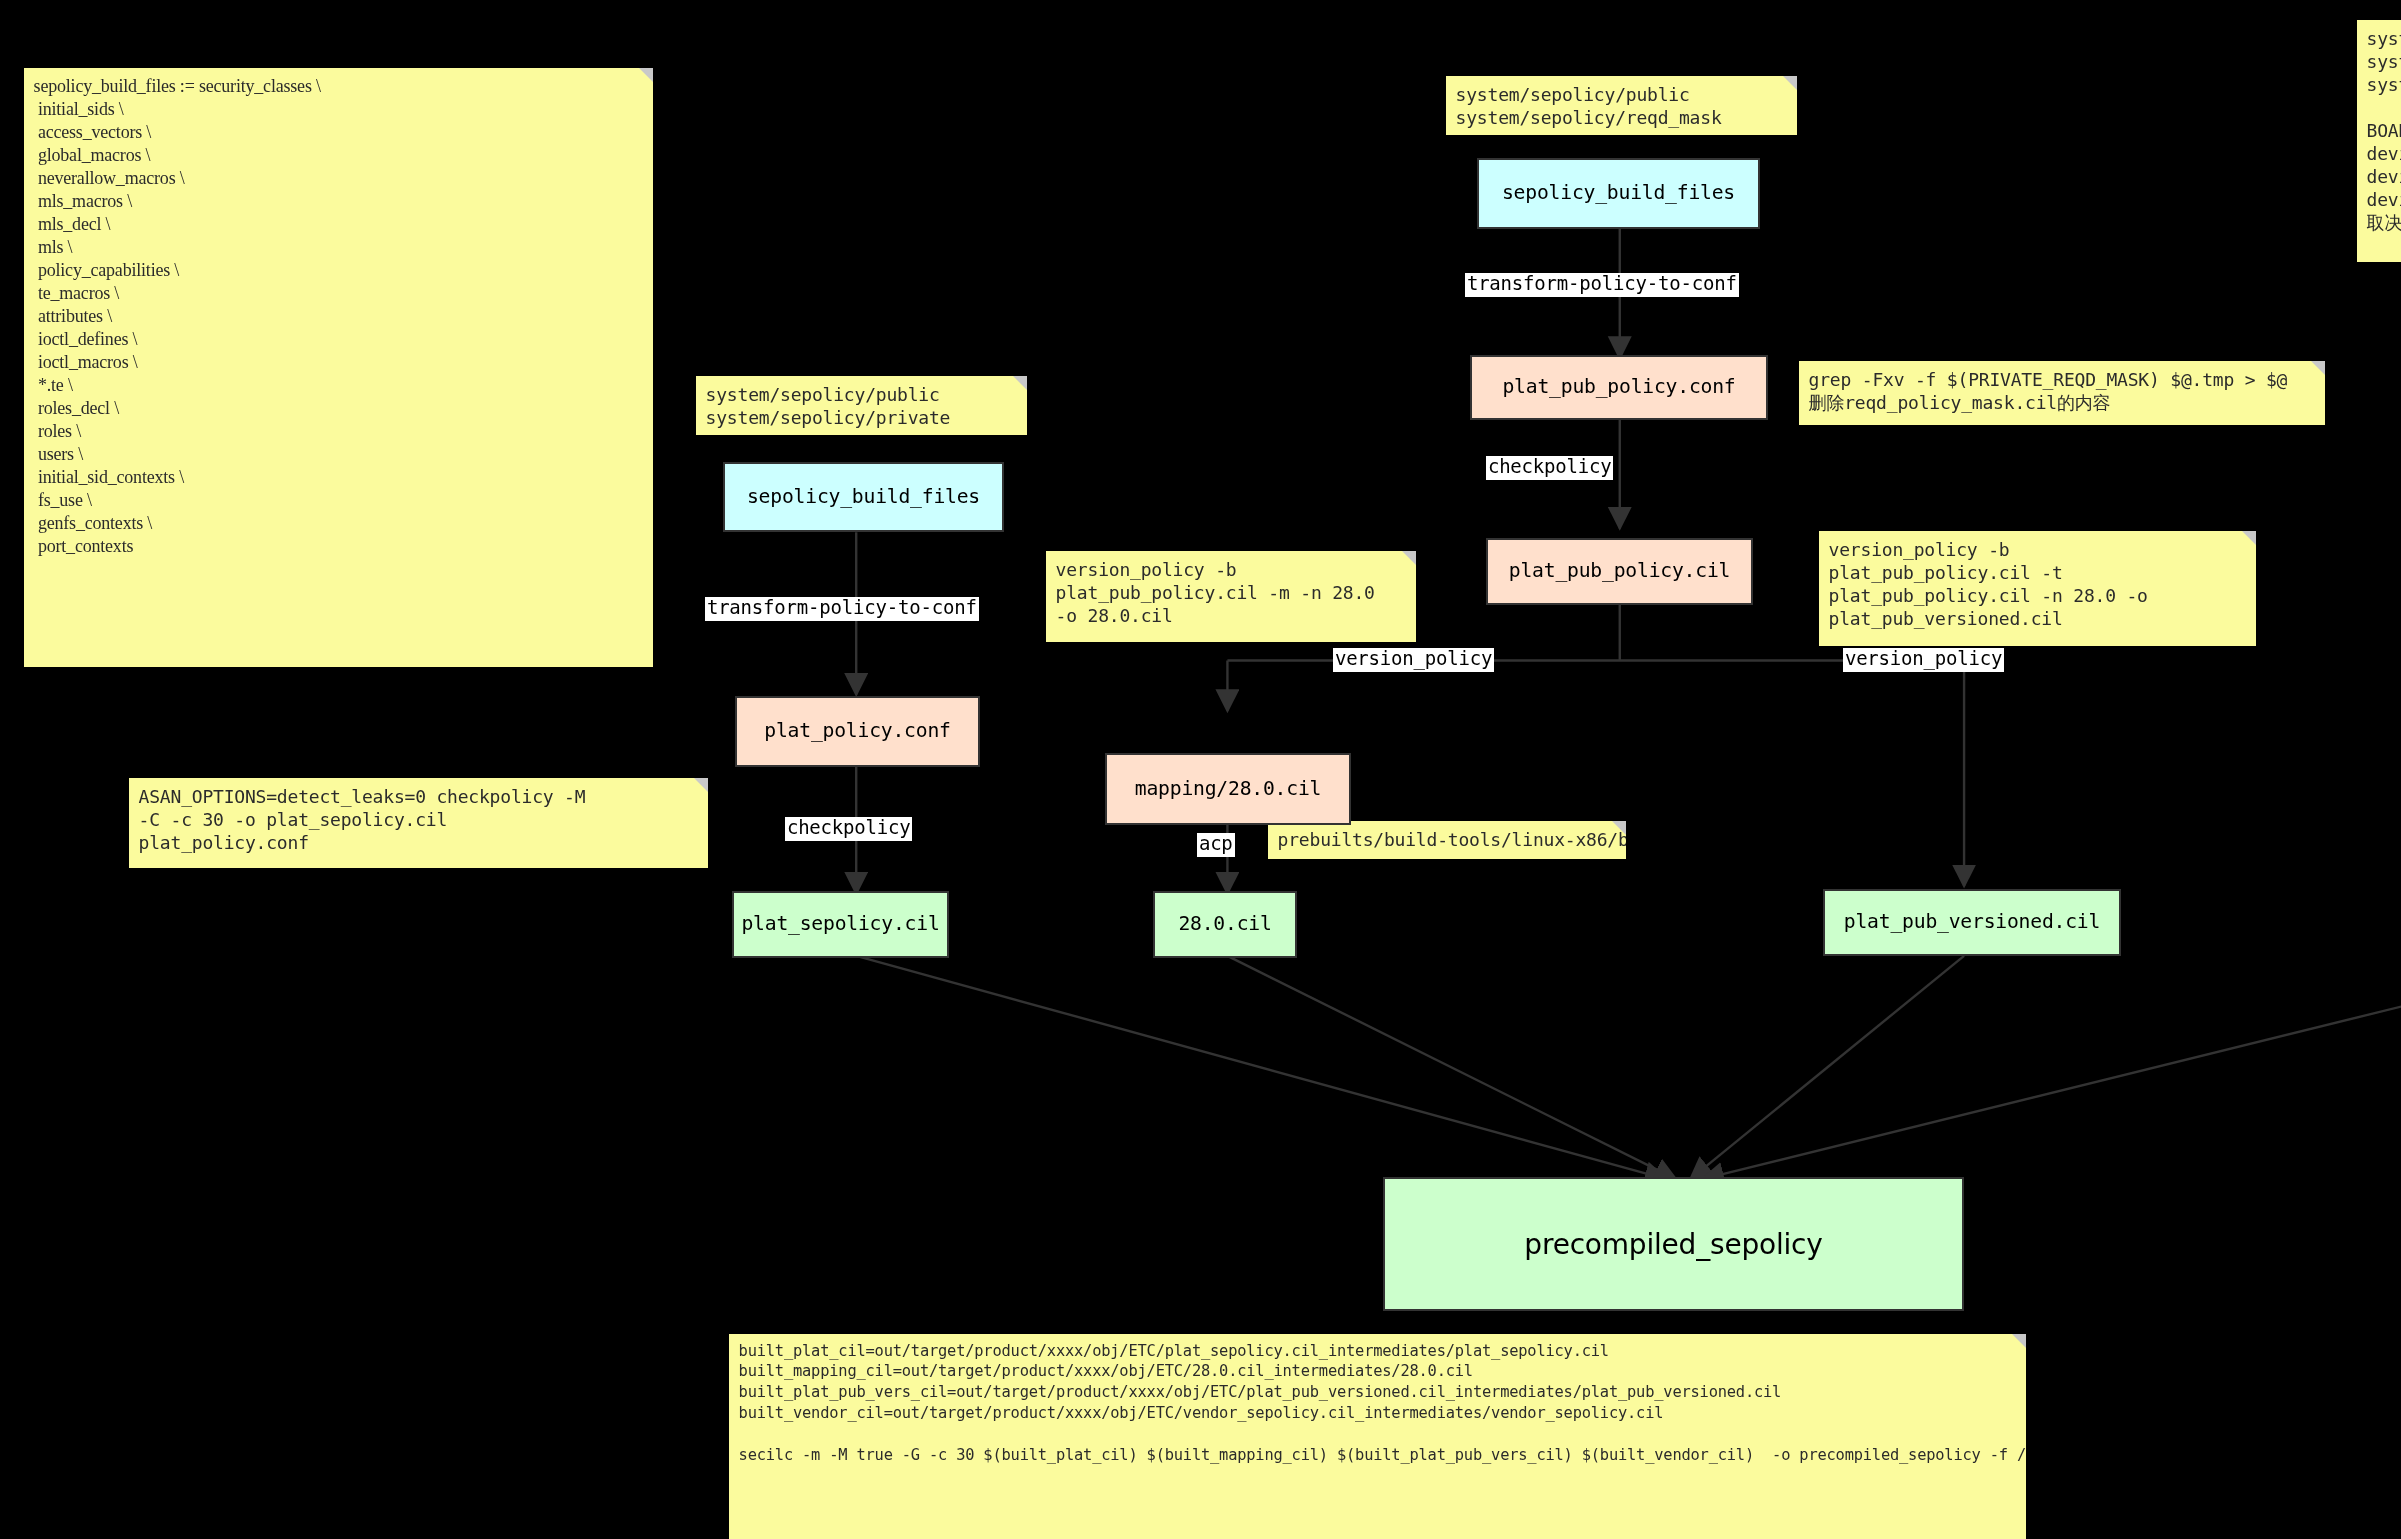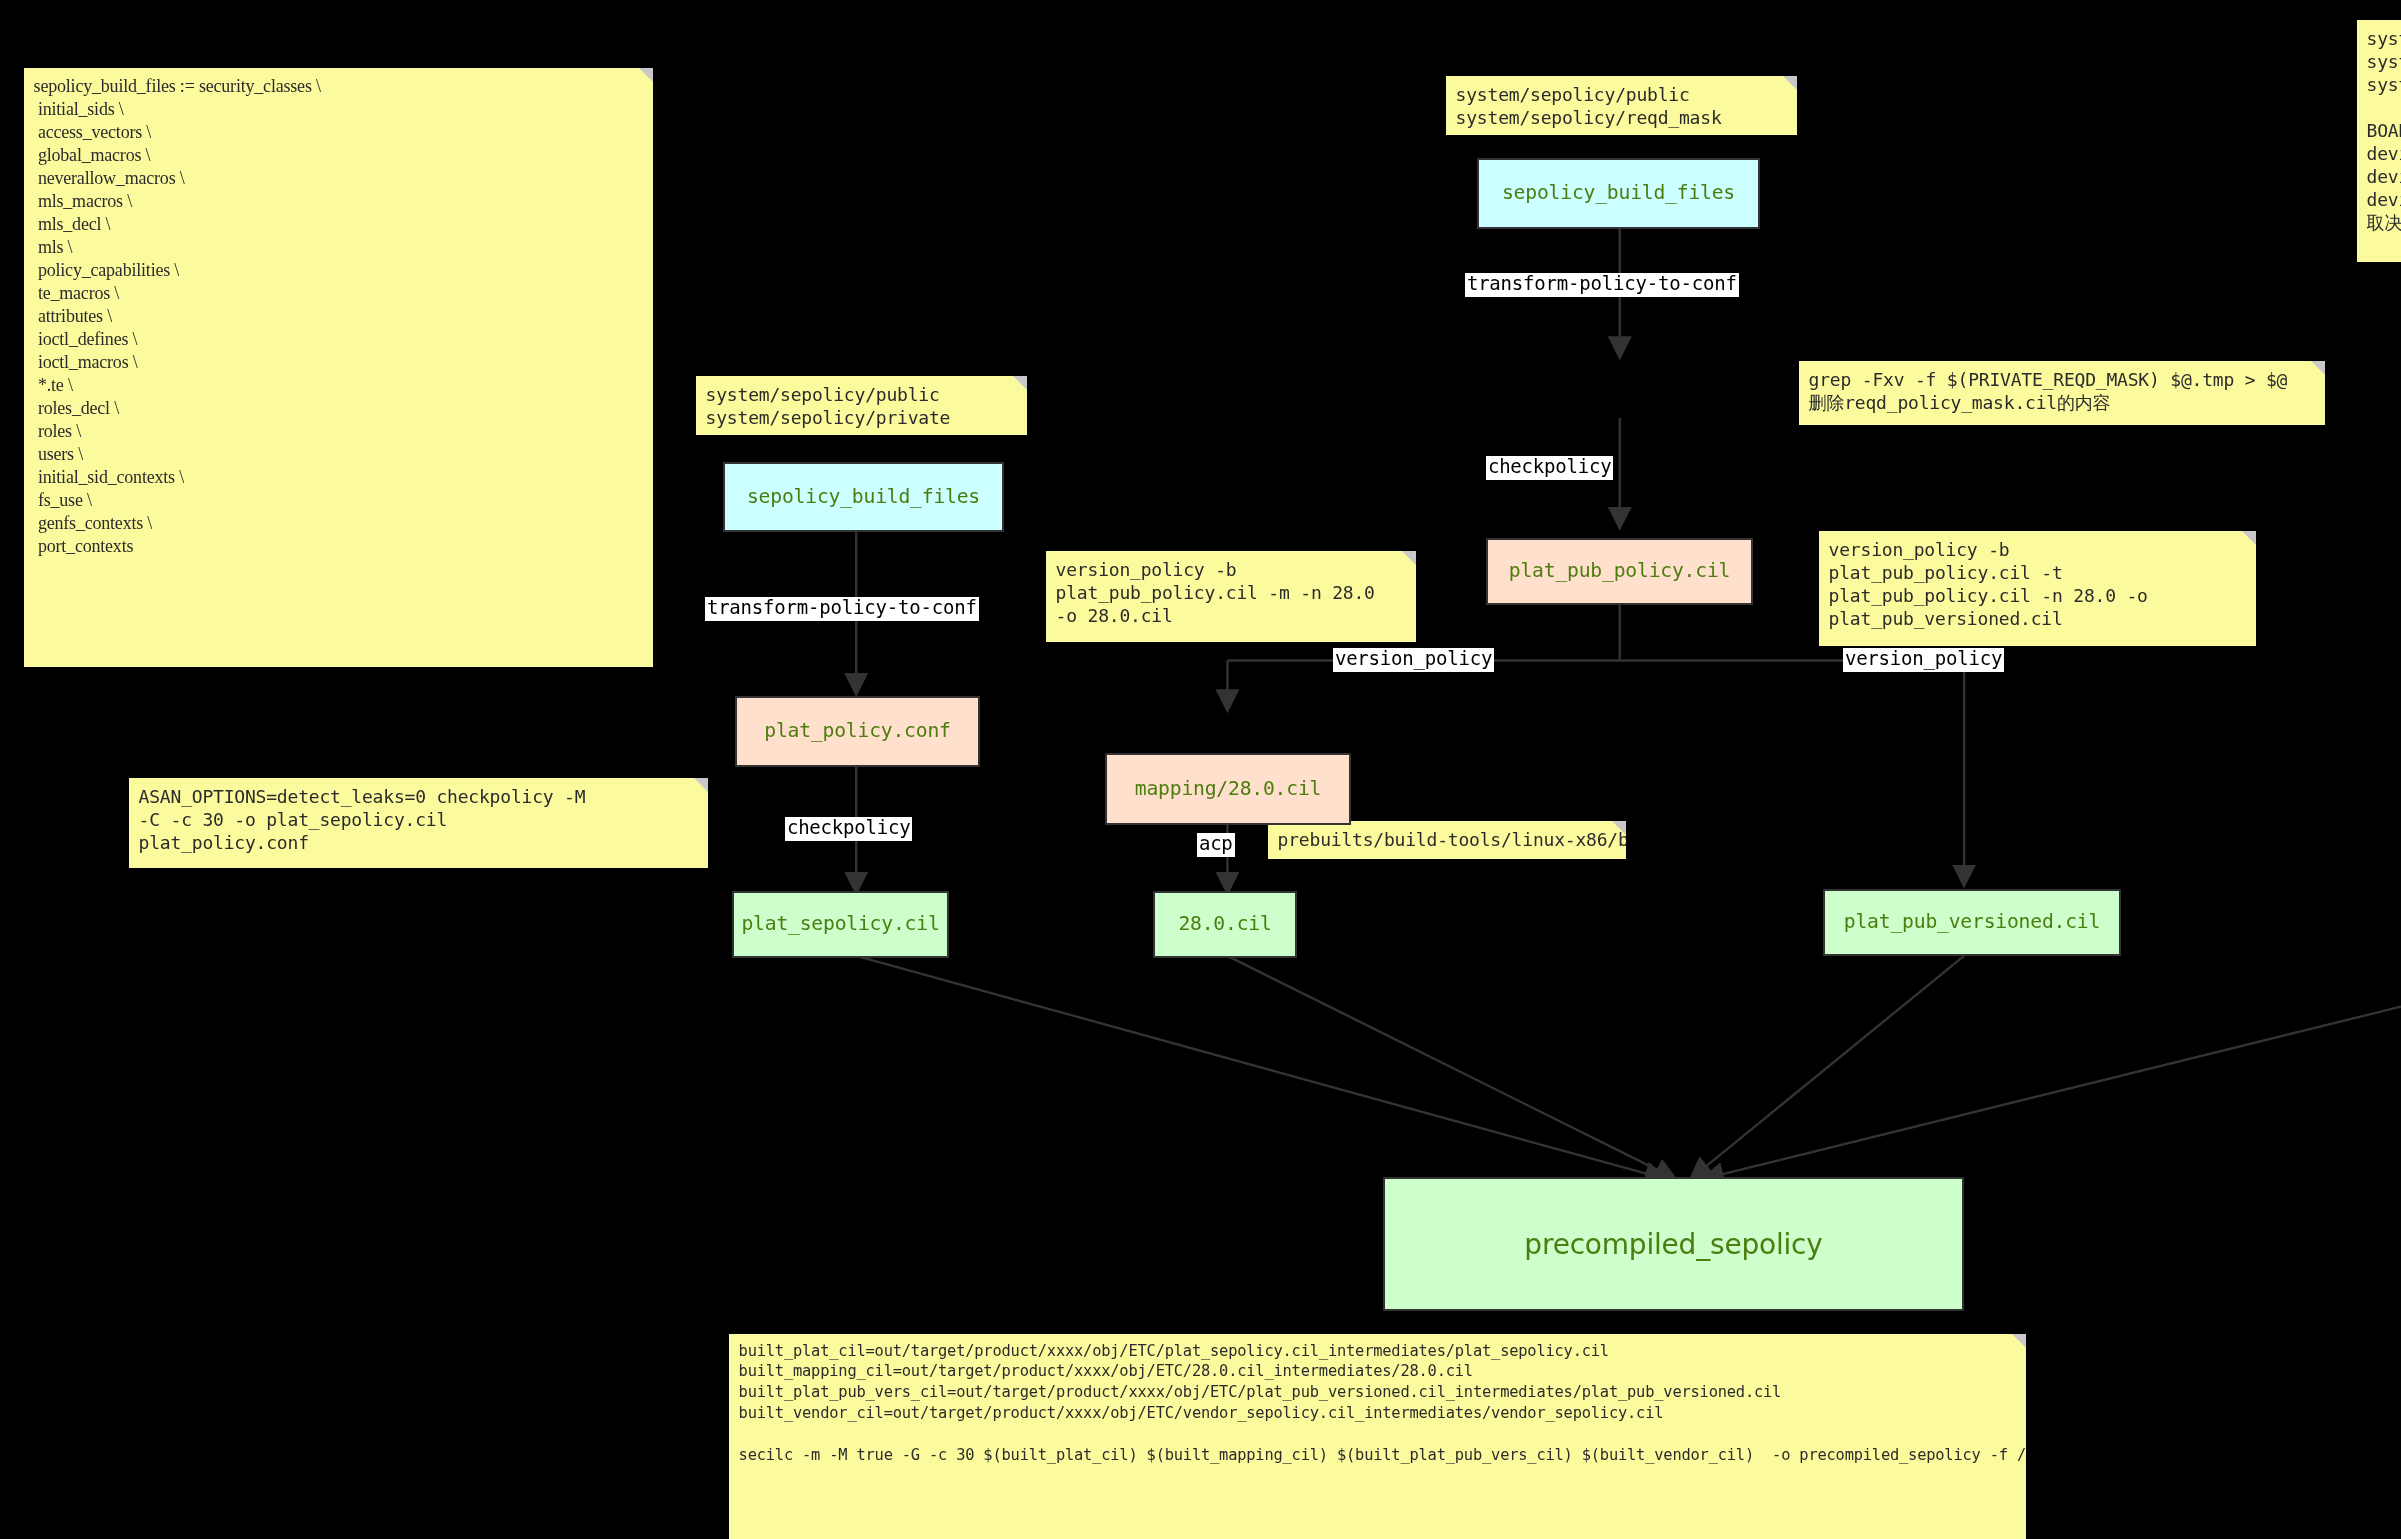--- a/index.html
+++ b/index.html
@@ -9,21 +9,21 @@
     background:#000000;
     font-family:"DejaVu Sans Mono","Liberation Mono",monospace;
     overflow:hidden;
   }
   .node{
     position:absolute;
     box-sizing:border-box;
     border:2.4px solid #333333;
     display:flex;align-items:center;justify-content:center;
     text-align:center;
-    color:#4d7c0f;
+    color:#000000;
     font-size:19.7px;
     line-height:1.25;
     white-space:pre;
     letter-spacing:-0.2px;
   }
   .node.blue{background:#ccffff;}
   .node.peach{background:#ffe0cc;}
   .node.green{background:#ccffcc;}
   .node.big{font-size:28px;font-family:"DejaVu Sans","Liberation Sans",sans-serif;}
 
@@ -166,20 +166,21 @@
 built_vendor_cil=out/target/product/xxxx/obj/ETC/vendor_sepolicy.cil_intermediates/vendor_sepolicy.cil
 
 secilc -m -M true -G -c 30 $(built_plat_cil) $(built_mapping_cil) $(built_plat_pub_vers_cil) $(built_vendor_cil)  -o precompiled_sepolicy -f /dev/null</div>
 
   <div class="node blue" style="left:723px;top:462px;width:281px;height:70px;">sepolicy_build_files</div>
 
   <div class="node blue" style="left:1477px;top:158px;width:283px;height:71px;">sepolicy_build_files</div>
 
   <div class="node peach" style="left:735px;top:696px;width:245px;height:71px;">plat_policy.conf</div>
 
+  <div class="node peach" style="left:1470px;top:355px;width:298px;height:65px;">plat_pub_policy.conf</div>
 
   <div class="node peach" style="left:1486px;top:526px;width:267px;height:67px;margin-top:12px;">plat_pub_policy.cil</div>
 
   <div class="node peach" style="left:1105px;top:713px;width:246px;height:72px;margin-top:40px;">mapping/28.0.cil</div>
 
   <div class="node green" style="left:732px;top:891px;width:217px;height:67px;">plat_sepolicy.cil</div>
 
   <div class="node green" style="left:1153px;top:891px;width:144px;height:67px;">28.0.cil</div>
 
   <div class="node green" style="left:1823px;top:889px;width:298px;height:67px;">plat_pub_versioned.cil</div>

